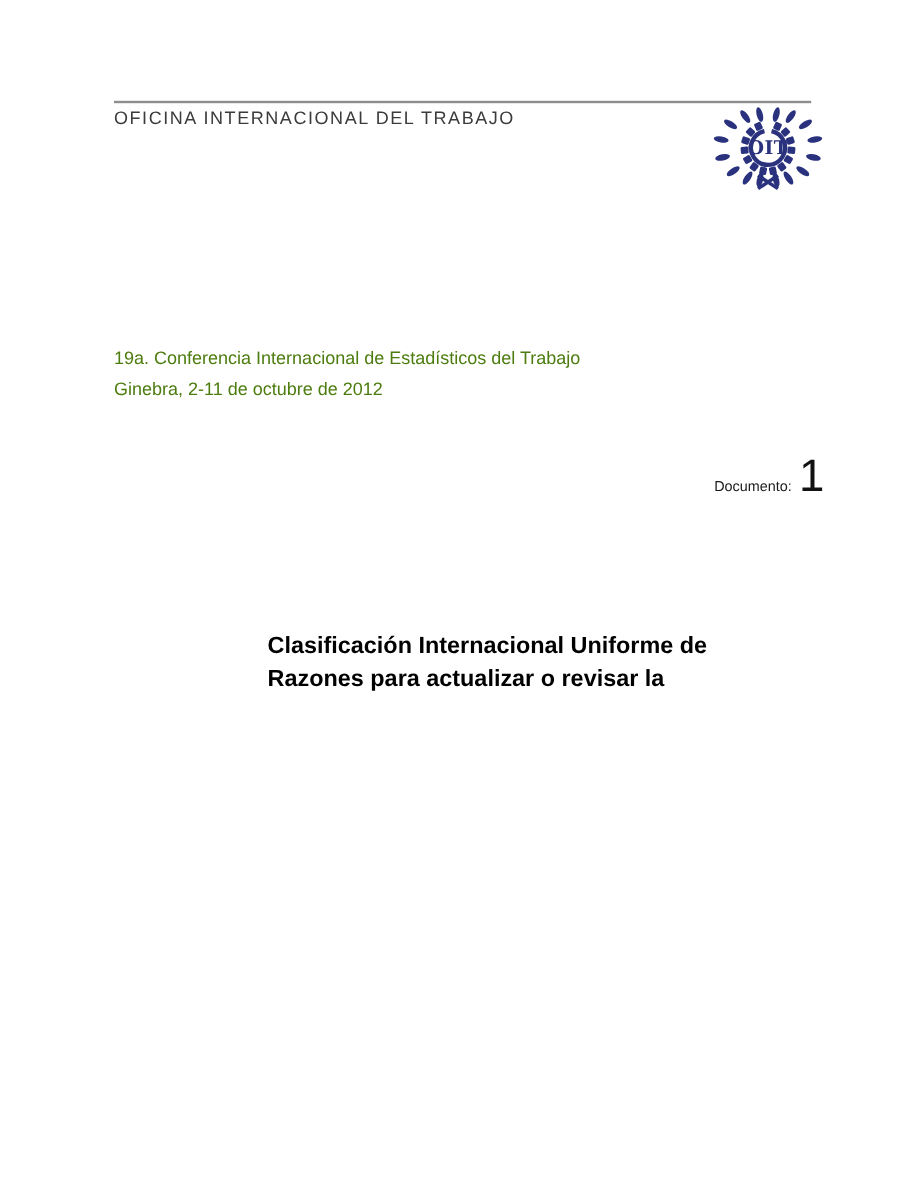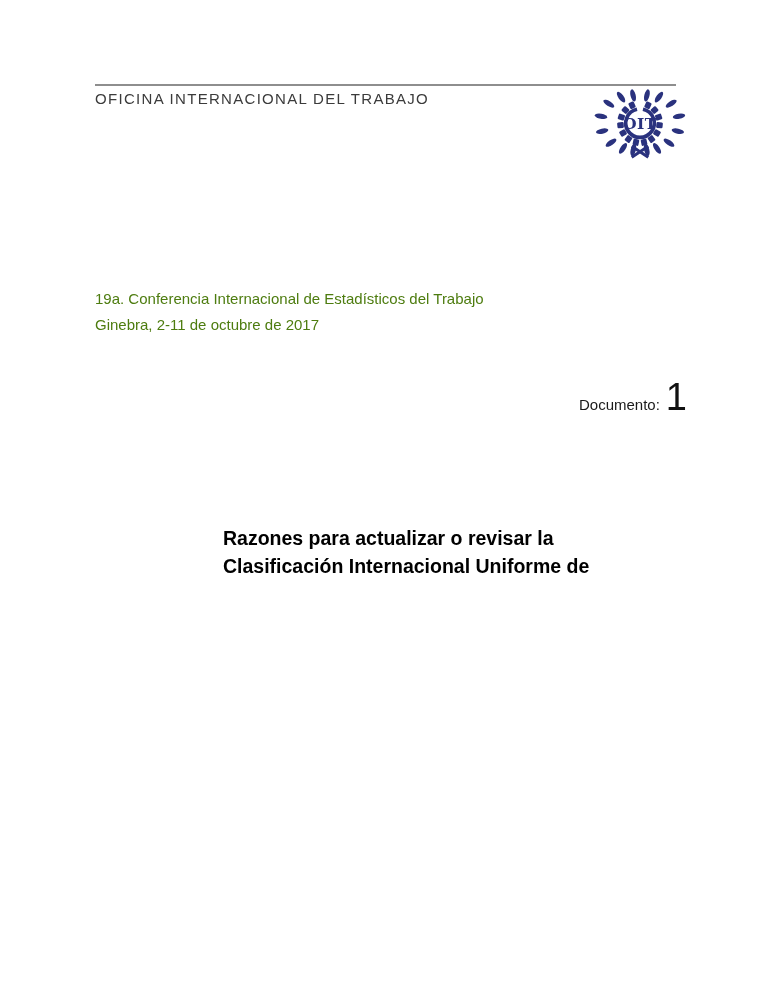--- a/index.html
+++ b/index.html
@@ -52,21 +52,21 @@
   }
   .doc-block {
     position: absolute;
     top: 378px;
     right: 81px;
     text-align: right;
     white-space: nowrap;
     line-height: 38px;
   }
   .doc-label {
-    font-size: 15px;
+    font-size: 12px;
     color: #1a1a1a;
   }
   .doc-number {
     font-size: 38px;
     color: #111111;
     padding-left: 6px;
   }
   .title {
     position: absolute;
     left: 223px;
@@ -128,25 +128,25 @@
     <g stroke="#2a327e" fill="none">
 
       <path d="M53.22 22.84 A15.5 15.5 0 1 1 46.78 22.84" stroke-width="4"></path>
 
       <path d="M41 75 L59 63 M59 75 L41 63" stroke-width="3.2"></path>
     </g>
   </svg>
 
   <div class="conference">
     <div>19a. Conferencia Internacional de Estadísticos del Trabajo</div>
-    <div>Ginebra, 2-11 de octubre de 2017</div>
+    <div>Ginebra, 2-11 de octubre de 2012</div>
   </div>
 
   <div class="doc-block">
     <span class="doc-label">Documento:</span><span class="doc-number">1</span>
   </div>
 
   <div class="title">
+    <div>Clasificación Internacional Uniforme de</div>
     <div>Razones para actualizar o revisar la</div>
-    <div>Clasificación Internacional Uniforme de</div>
   </div>
 
 </div>
 
 </body></html>

